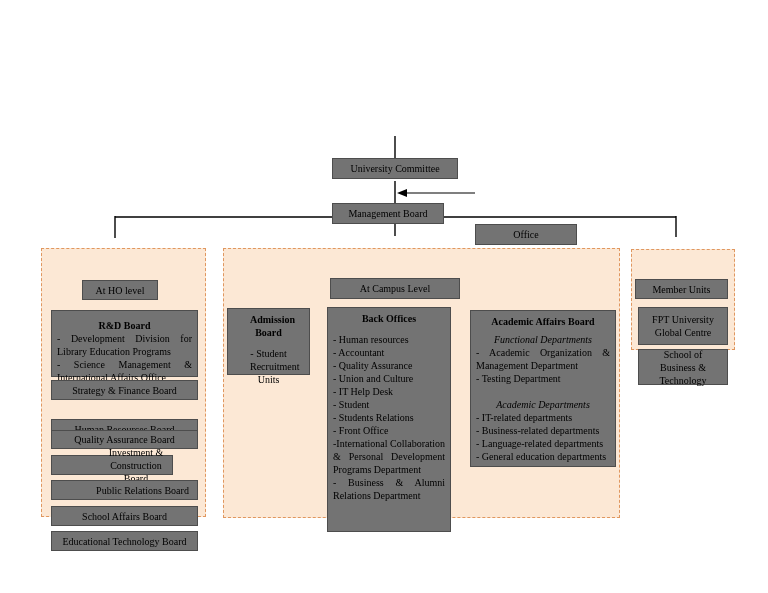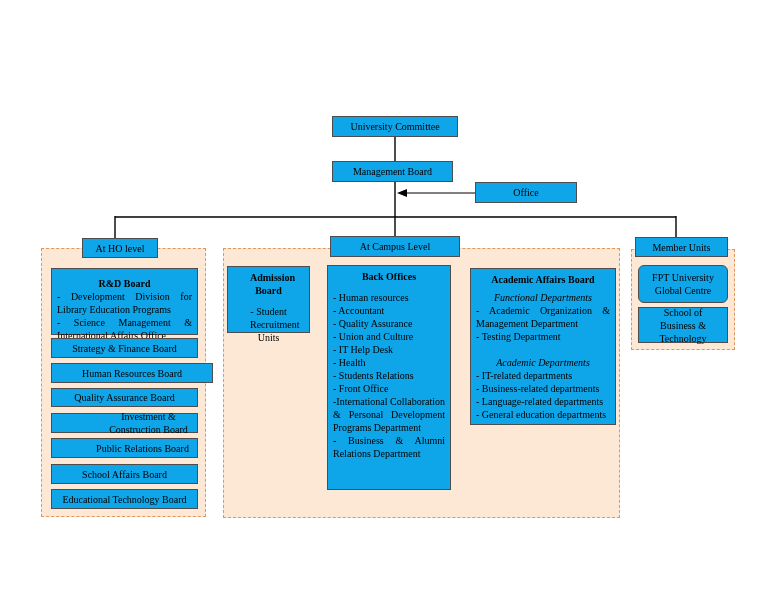--- a/index.html
+++ b/index.html
@@ -16,23 +16,24 @@
   }
   .wires { position: absolute; left: 0; top: 0; width: 768px; height: 593px; }
   .section {
     position: absolute;
     background: var(--section-fill, #fce8d5);
     border: 1.5px dashed var(--section-border, #e0975f);
     box-sizing: border-box;
   }
   .box {
     position: absolute;
-    background: #0ea5e9;
+    background: #737373;
     border: 1px solid var(--box-border, #4d4d4d);
     box-sizing: border-box;
+    margin-top: 42px;
   }
   .cbox {
     display: flex;
     align-items: center;
     justify-content: center;
     text-align: center;
   }
   .title { font-weight: bold; text-align: center; }
   .just { text-align: justify; }
   .ital { font-style: italic; text-align: center; }
@@ -56,72 +57,72 @@
     <line x1="115" y1="217" x2="676" y2="217" stroke="#000" stroke-width="1.6"></line>
     <line x1="115" y1="216" x2="115" y2="238" stroke="#000" stroke-width="1.4"></line>
     <line x1="676" y1="216" x2="676" y2="237" stroke="#000" stroke-width="1.4"></line>
   </svg>
 
   <div class="section" style="left:41px; top:248px; width:165px; height:269px;"></div>
   <div class="section" style="left:223px; top:248px; width:397px; height:270px;"></div>
   <div class="section" style="left:631px; top:249px; width:104px; height:101px;"></div>
 
   <div class="box cbox" style="left:332px; top:116px; width:126px; height:21px;">University Committee</div>
-  <div class="box cbox" style="left:332px; top:161px; width:121px; height:21px;">Management Board</div>
+  <div class="box cbox" style="left:332px; top:161px; width:112px; height:21px;">Management Board</div>
   <div class="box cbox" style="left:475px; top:182px; width:102px; height:21px;">Office</div>
 
   <div class="box cbox" style="left:82px; top:238px; width:76px; height:20px;">At HO level</div>
   <div class="box cbox" style="left:330px; top:236px; width:130px; height:21px;">At Campus Level</div>
   <div class="box cbox" style="left:635px; top:237px; width:93px; height:20px;">Member Units</div>
 
   <div class="box pad" style="left:51px; top:268px; width:147px; height:67px;">
     <div class="title">R&amp;D Board</div>
     <div class="rnd-items">
       <div>- Development Division for Library Education Programs</div>
       <div>- Science Management &amp; International Affairs Office</div>
     </div>
   </div>
   <div class="box cbox" style="left:51px; top:338px; width:147px; height:20px;">Strategy &amp; Finance Board</div>
-  <div class="box cbox" style="left:51px; top:363px; width:162px; height:20px;">Human Resources Board</div>
+  <div class="box cbox" style="left:51px; top:377px; width:147px; height:20px;">Human Resources Board</div>
   <div class="box cbox" style="left:51px; top:388px; width:147px; height:19px;">Quality Assurance Board</div>
-  <div class="box cbox" style="left:51px; top:413px; width:147px; height:20px;padding-left:48px;">Investment &amp; Construction Board</div>
+  <div class="box cbox" style="left:51px; top:413px; width:122px; height:20px;padding-left:48px;">Investment &amp; Construction Board</div>
   <div class="box cbox" style="left:51px; top:438px; width:147px; height:20px;padding-left:36px;">Public Relations Board</div>
   <div class="box cbox" style="left:51px; top:464px; width:147px; height:20px;">School Affairs Board</div>
   <div class="box cbox" style="left:51px; top:489px; width:147px; height:20px;">Educational Technology Board</div>
 
   <div class="box" style="left:227px; top:266px; width:83px; height:67px; padding:4px 22px;">
     <div class="title">Admission Board</div>
     <div class="gap8"></div>
     <div style="text-align:center;">- Student Recruitment Units</div>
   </div>
 
   <div class="box" style="left:327px; top:265px; width:124px; height:225px; padding:4px 5px;">
     <div class="bo-title">Back Offices</div>
     <div class="just">- Human resources</div>
     <div class="just">- Accountant</div>
     <div class="just">- Quality Assurance</div>
     <div class="just">- Union and Culture</div>
     <div class="just">- IT Help Desk</div>
-    <div class="just">- Health</div>
+    <div class="just">- Student</div>
     <div class="just">- Students Relations</div>
     <div class="just">- Front Office</div>
     <div class="just">-International Collaboration &amp; Personal Development Programs Department</div>
     <div class="just">- Business &amp; Alumni Relations Department</div>
   </div>
 
   <div class="box" style="left:470px; top:268px; width:146px; height:157px; padding:4px 5px;">
     <div class="title">Academic Affairs Board</div>
     <div class="gap6"></div>
     <div class="ital">Functional Departments</div>
     <div class="just">- Academic Organization &amp; Management Department</div>
     <div class="just">- Testing Department</div>
     <div class="gap13"></div>
     <div class="ital">Academic Departments</div>
     <div class="just">- IT-related departments</div>
     <div class="just">- Business-related departments</div>
     <div class="just">- Language-related departments</div>
     <div class="just">- General education departments</div>
   </div>
 
-  <div class="box cbox" style="left:638px; top:265px; width:90px; height:38px; padding:1px 8px;border-radius:6px;">FPT University Global Centre</div>
+  <div class="box cbox" style="left:638px; top:265px; width:90px; height:38px; padding:1px 8px;">FPT University Global Centre</div>
   <div class="box cbox" style="left:638px; top:307px; width:90px; height:36px; padding:1px 8px;">School of Business &amp; Technology</div>
 
 </div>
 
 </body></html>

